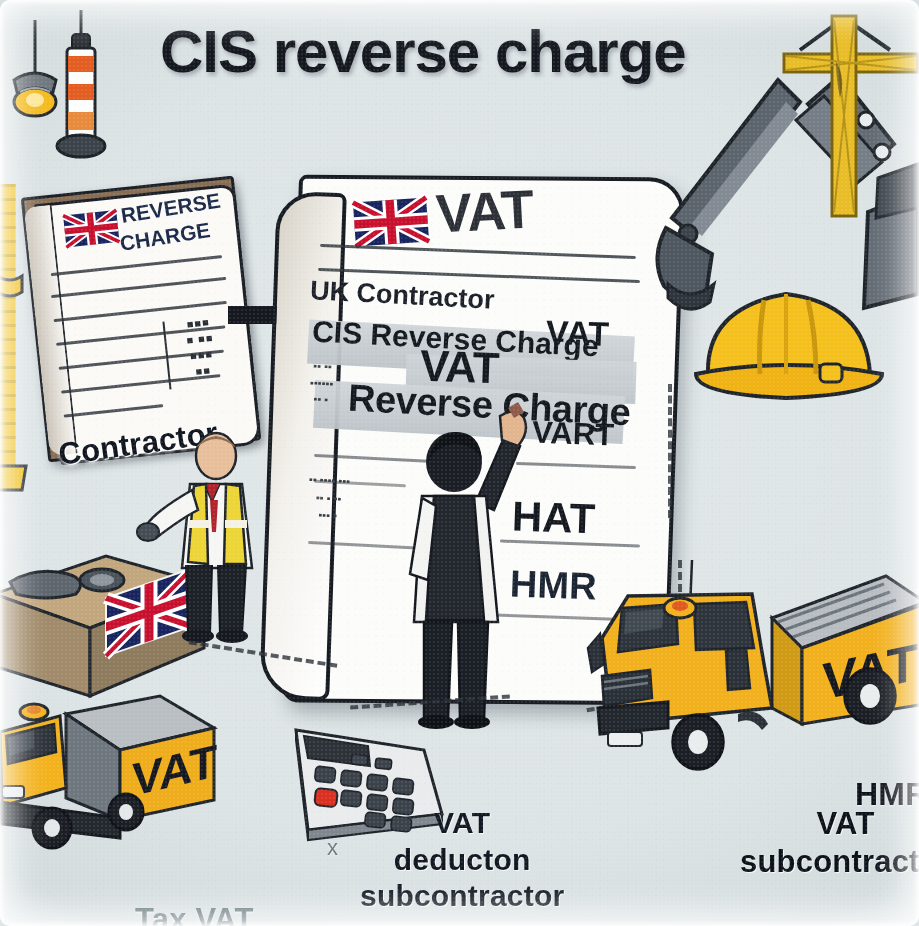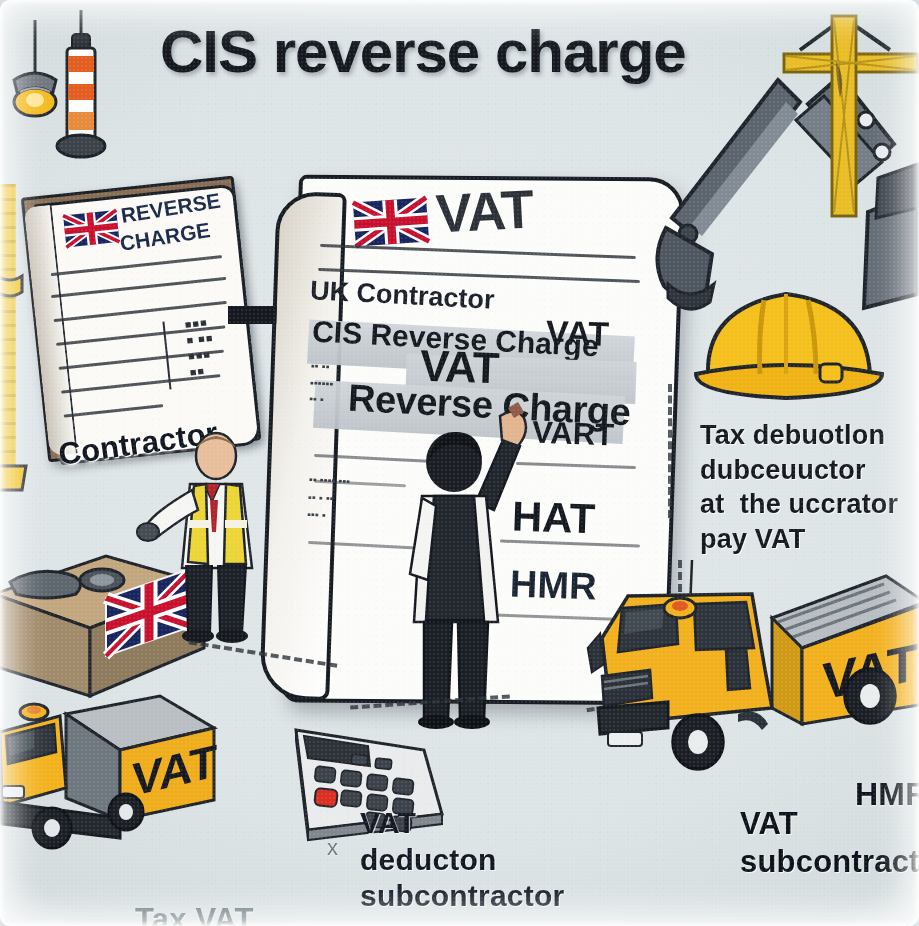--- a/index.html
+++ b/index.html
@@ -2,20 +2,21 @@
 <html><head>
 <meta charset="utf-8">
 <style>
   html,body{margin:0;padding:0;background:#fff;}
   body{font-family:"Liberation Sans", sans-serif;}
   #stage{
     position:relative;width:919px;height:926px;overflow:hidden;
     background:
       radial-gradient(ellipse 95% 78% at 50% 48%, #e2e8e9 0%, #dde4e6 55%, #d3dbdd 78%, #eef2f2 92%, #ffffff 100%);
     user-select:none;
+    text-align:center;
   }
   
   #vignette{position:absolute;inset:0;pointer-events:none;
     box-shadow: inset 0 0 34px 12px rgba(255,255,255,.85), inset 0 0 5px 2px rgba(255,255,255,1);
     border-radius:10px;}
   #grain{position:absolute;inset:0;pointer-events:none;opacity:.16;
     background-image:
       radial-gradient(rgba(255,255,255,.55) 1px, transparent 1px),
       radial-gradient(rgba(120,140,145,.25) 1px, transparent 1px);
     background-size:4px 4px, 7px 7px;background-position:0 0,2px 3px;}
@@ -273,24 +274,20 @@
     <path d="M96 34 Q96 74 96 114" stroke="#d8a30f" stroke-width="4" fill="none"></path>
     <rect x="130" y="104" width="22" height="18" rx="5" fill="#f5c01c" stroke="#1f242b" stroke-width="3"></rect>
   </svg>
 
   <div class="dash" style="left:668px;top:384px;height:134px;"></div>
   <div class="dash" style="left:678px;top:560px;height:140px;"></div>
   <div class="dashh" style="left:188px;top:652px;width:150px;transform:rotate(9deg);"></div>
   <div class="dashh" style="left:350px;top:700px;width:160px;transform:rotate(-4deg);"></div>
   <div class="dashh" style="left:586px;top:700px;width:96px;transform:rotate(-10deg);"></div>
 
-  <div class="txt" id="lbl-taxded">Tax debuotlon
-dubceuuctor
-at  the uccrator
-pay VAT</div>
 
   <svg class="abs" style="left:-6px;top:690px;" width="230" height="180" viewBox="0 0 230 180">
 
     <path d="M72 24 L166 6 L220 38 L126 60 Z" fill="#b9bec3" stroke="#1f242b" stroke-width="3"></path>
     <path d="M72 24 L72 108 L126 130 L126 60 Z" fill="#6e767e" stroke="#1f242b" stroke-width="3"></path>
     <path d="M126 60 L220 38 L220 110 L126 130 Z" fill="#f0ad1b" stroke="#1f242b" stroke-width="3"></path>
     <g transform="translate(138,62) skewY(-13)">
       <text x="0" y="44" font-family="Liberation Sans, sans-serif" font-size="46" font-weight="bold" fill="#15181f">VAT</text>
     </g>
 

